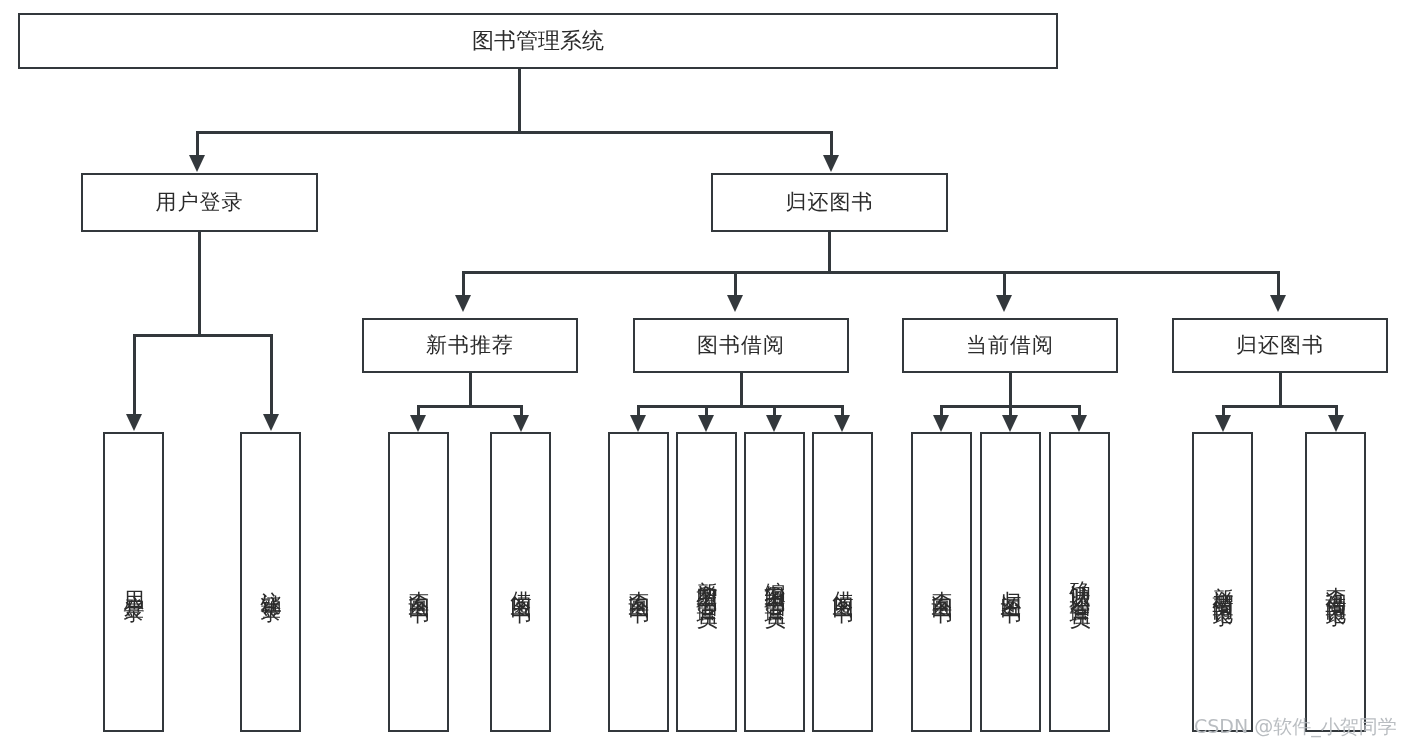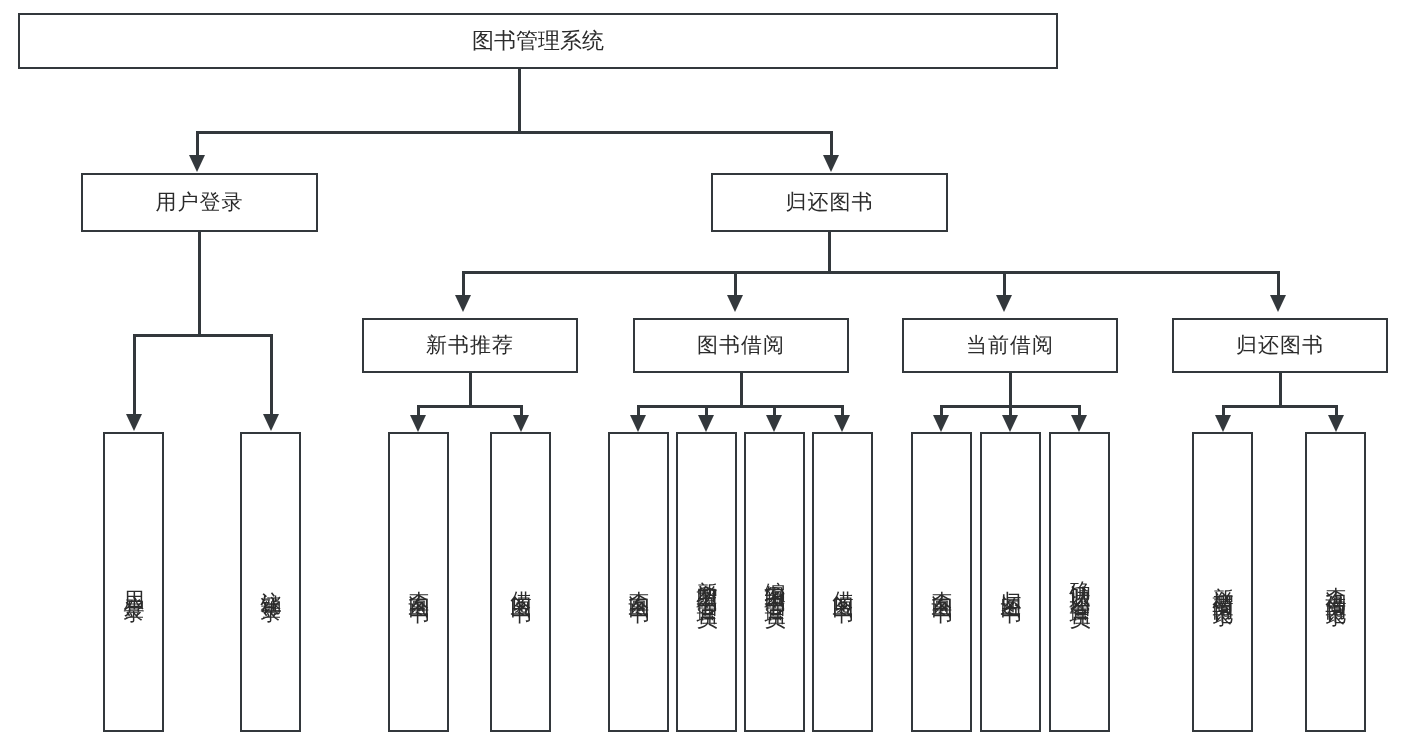--- a/index.html
+++ b/index.html
@@ -200,14 +200,15 @@
     <span class="vtext">确认归还（管理员）</span>
   </div>
 
   <div class="node vert" style="left:1192px; top:432px; width:61px; height:300px;">
     <span class="vtext">新增借阅记录</span>
   </div>
   <div class="node vert" style="left:1305px; top:432px; width:61px; height:300px;">
     <span class="vtext">查询借阅记录</span>
   </div>
 
+  <div id="watermark" style="left:1194px; top:714px;">CSDN @软件_小贺同学</div>
 
 </div>
 
 </body></html>

